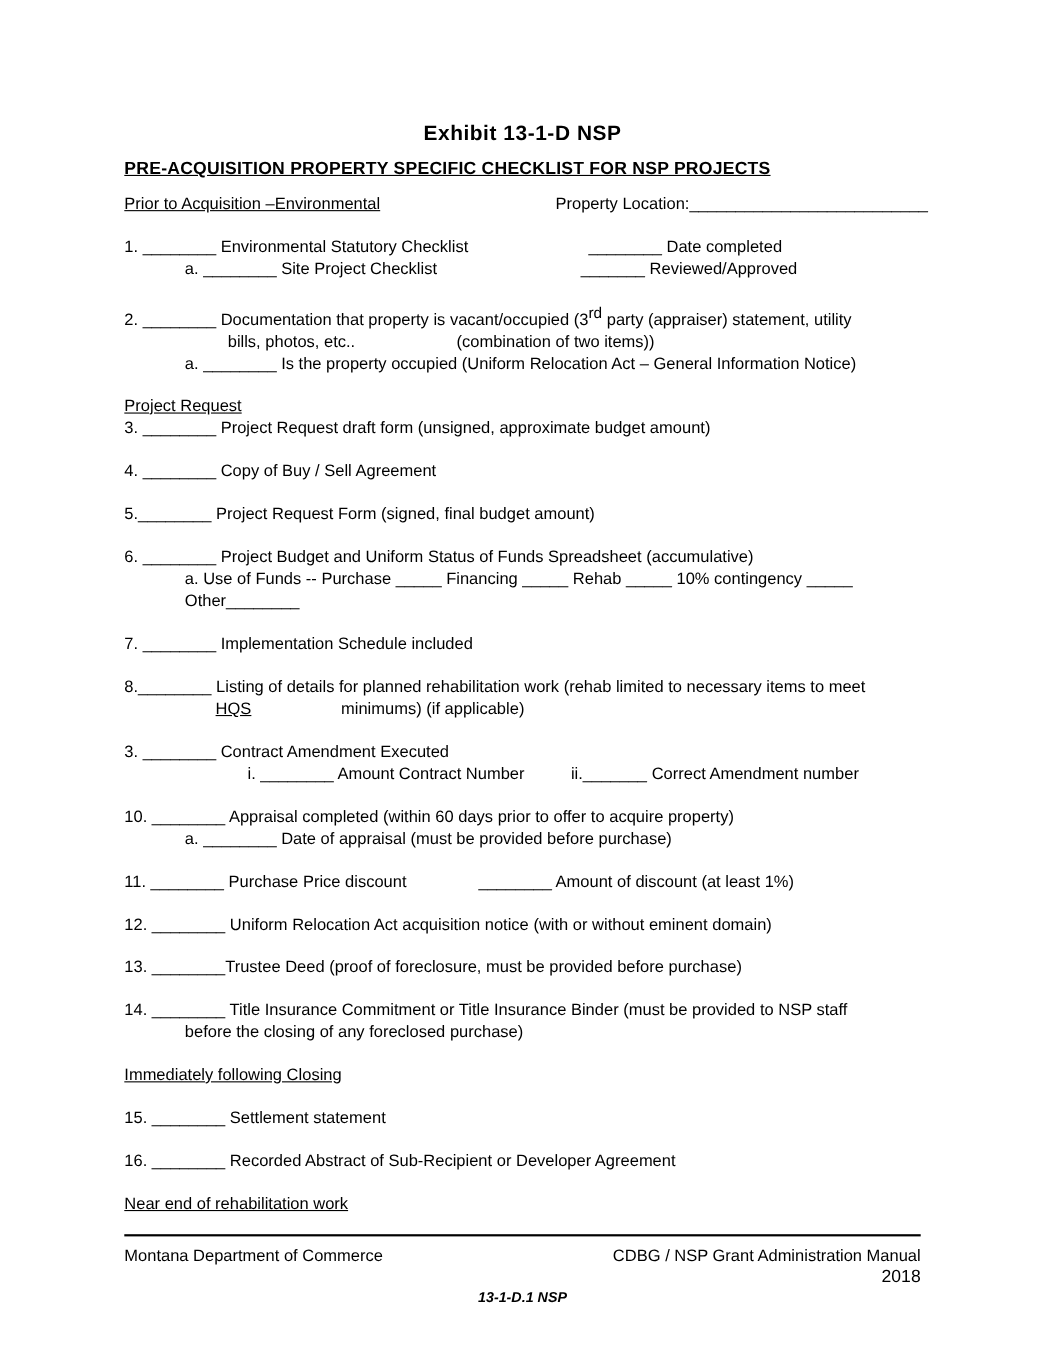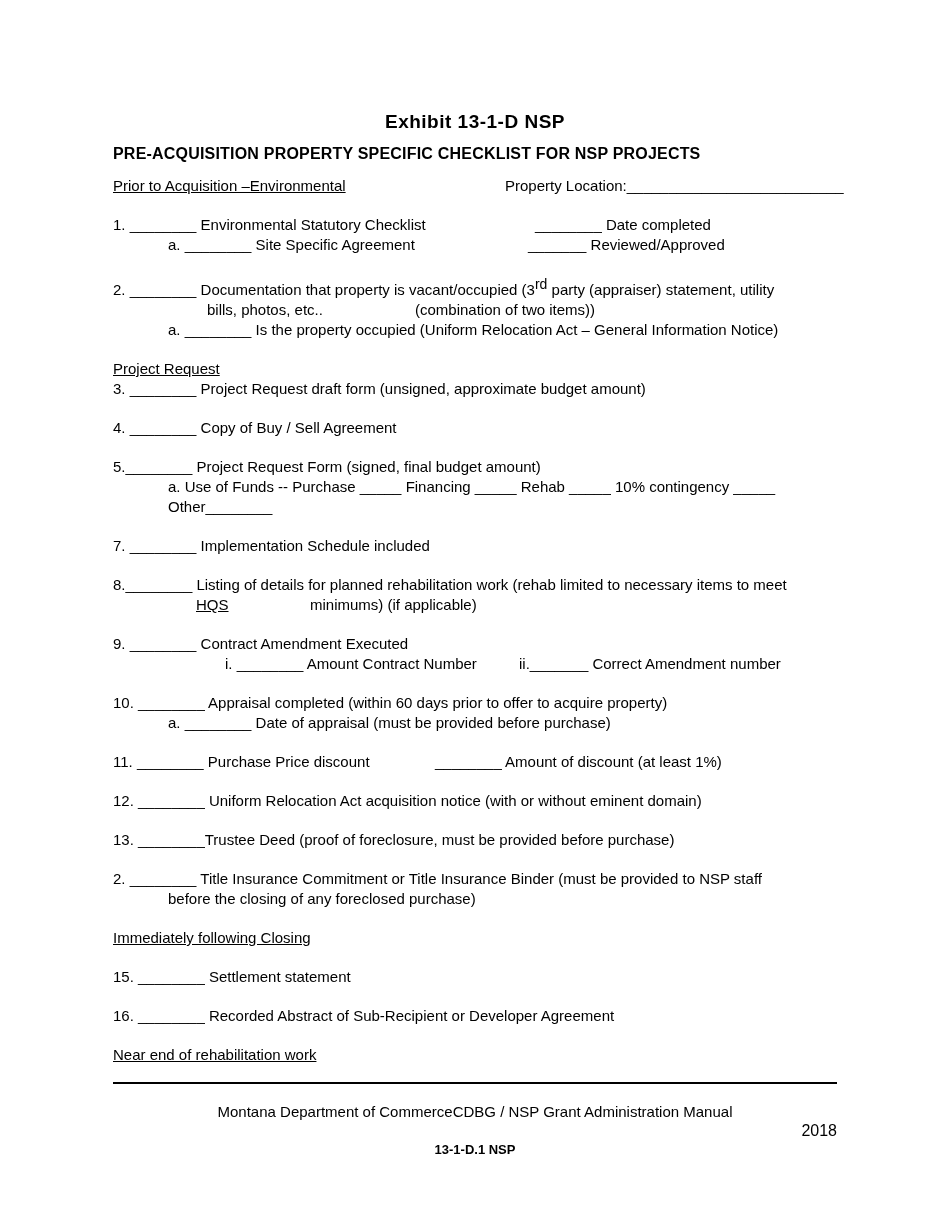--- a/index.html
+++ b/index.html
@@ -23,20 +23,21 @@
     font-weight: bold;
     line-height: 24px;
     letter-spacing: 0.5px;
   }
   .subtitle {
     font-size: 16px;
     font-weight: bold;
     margin-top: 10px;
     line-height: 20px;
     letter-spacing: 0.2px;
+    text-decoration: underline;
   }
   .line {
     position: relative;
     font-size: 15px;
     line-height: 20px;
     white-space: nowrap;
   }
   .gap { margin-top: 19px; }
   .hdr-row { margin-top: 12px; }
   .underline { text-decoration: underline; }
@@ -52,57 +53,58 @@
   .ind83  { padding-left: 83px; text-decoration: underline; }
   .ind94  { padding-left: 94px; }
   .ind112 { padding-left: 112px; }
   sup { font-size: 14px; vertical-align: super; }
   .footer-rule {
     border-top: 2px solid #000;
     margin-top: 17px;
   }
   .footer-row {
     display: flex;
-    justify-content: center;
+    justify-content: space-between;
     font-size: 15px;
     line-height: 19px;
-    padding-top: 18px;
+    padding-top: 8px;
   }
   .footer-year {
     text-align: right;
     font-size: 16px;
     line-height: 19px;
   }
   .footer-docid {
     text-align: center;
     font-size: 13px;
     font-weight: bold;
     line-height: 17px;
     margin-top: 1px;
+    font-style: italic;
   }
 </style>
 </head>
 <body>
 
 <div class="page">
 
   <div class="title">Exhibit 13-1-D NSP</div>
   <div class="subtitle">PRE-ACQUISITION PROPERTY SPECIFIC CHECKLIST FOR NSP PROJECTS</div>
 
   <div class="line hdr-row">
     <span class="underline">Prior to Acquisition –Environmental</span>
     <span class="c2 c2-392"><span>Property Location:</span><span>__________________________</span></span>
   </div>
 
   <div class="line gap">
     <span>1. ________ Environmental Statutory Checklist</span>
     <span class="c2 c2-422">________ Date completed</span>
   </div>
   <div class="line ind55">
-    <span>a. ________ Site Specific Agreement</span>
+    <span>a. ________ Site Project Checklist</span>
     <span class="c2 c2-415">_______ Reviewed/Approved</span>
   </div>
 
   <div class="line gap">
     <span>2. ________ Documentation that property is vacant/occupied (3</span><sup>rd</sup><span> party (appraiser) statement, utility</span>
   </div>
   <div class="line ind94">
     <span>bills, photos, etc..</span>
     <span class="c2 c2-302">(combination of two items))</span>
   </div>
@@ -110,50 +112,51 @@
 
   <div class="line gap">
     <span class="underline">Project Request</span>
   </div>
   <div class="line">3. ________ Project Request draft form (unsigned, approximate budget amount)</div>
 
   <div class="line gap">4. ________ Copy of Buy / Sell Agreement</div>
 
   <div class="line gap">5.________ Project Request Form (signed, final budget amount)</div>
 
+  <div class="line gap">6. ________ Project Budget and Uniform Status of Funds Spreadsheet (accumulative)</div>
   <div class="line ind55">a. Use of Funds -- Purchase _____ Financing _____ Rehab _____ 10% contingency _____</div>
   <div class="line ind55">Other________</div>
 
   <div class="line gap">7. ________ Implementation Schedule included</div>
 
   <div class="line gap">8.________ Listing of details for planned rehabilitation work (rehab limited to necessary items to meet</div>
   <div class="line ind83">
     <span>HQS</span>
     <span class="c2 c2-197">minimums) (if applicable)</span>
   </div>
 
-  <div class="line gap">9. ________ Contract Amendment Executed</div>
+  <div class="line gap">3. ________ Contract Amendment Executed</div>
   <div class="line ind112">
     <span>i. ________ Amount Contract Number</span>
     <span class="c2 c2-420">ii._______ Correct Amendment number</span>
   </div>
 
   <div class="line gap">10. ________ Appraisal completed (within 60 days prior to offer to acquire property)</div>
   <div class="line ind55">a. ________ Date of appraisal (must be provided before purchase)</div>
 
   <div class="line gap">
     <span>11. ________ Purchase Price discount</span>
     <span class="c2 c2-322">________ Amount of discount (at least 1%)</span>
   </div>
 
   <div class="line gap">12. ________ Uniform Relocation Act acquisition notice (with or without eminent domain)</div>
 
   <div class="line gap">13. ________Trustee Deed (proof of foreclosure, must be provided before purchase)</div>
 
-  <div class="line gap">2. ________ Title Insurance Commitment or Title Insurance Binder (must be provided to NSP staff</div>
+  <div class="line gap">14. ________ Title Insurance Commitment or Title Insurance Binder (must be provided to NSP staff</div>
   <div class="line ind55">before the closing of any foreclosed purchase)</div>
 
   <div class="line gap">
     <span class="underline">Immediately following Closing</span>
   </div>
 
   <div class="line gap">15. ________ Settlement statement</div>
 
   <div class="line gap">16. ________ Recorded Abstract of Sub-Recipient or Developer Agreement</div>
 

